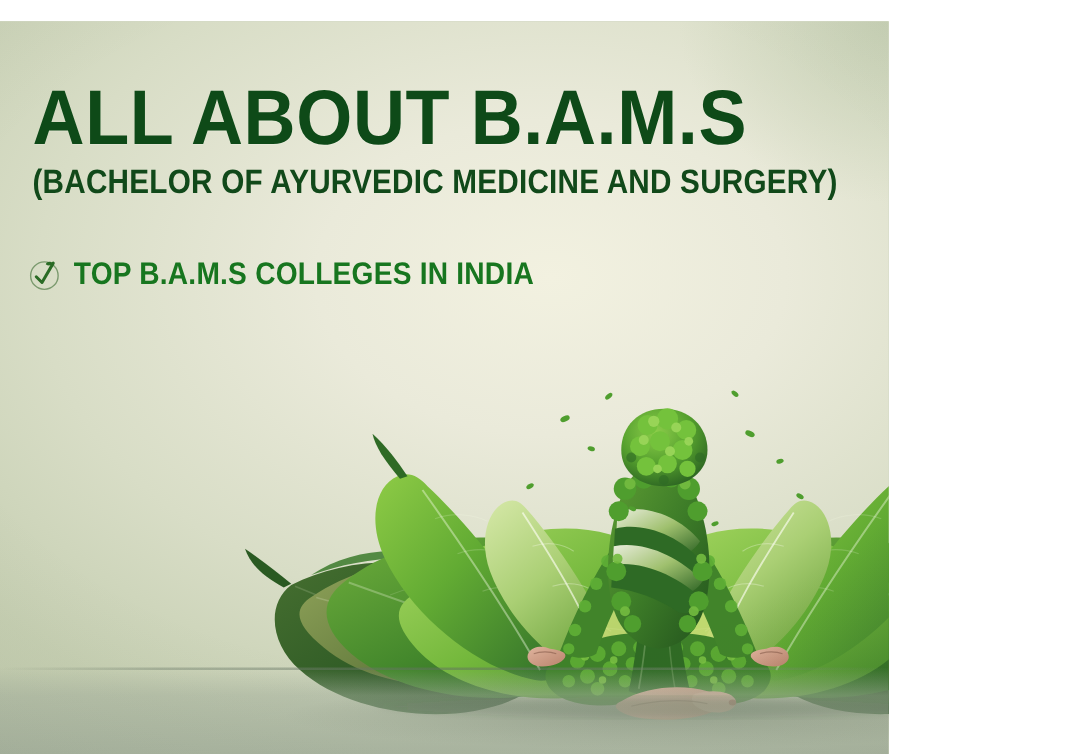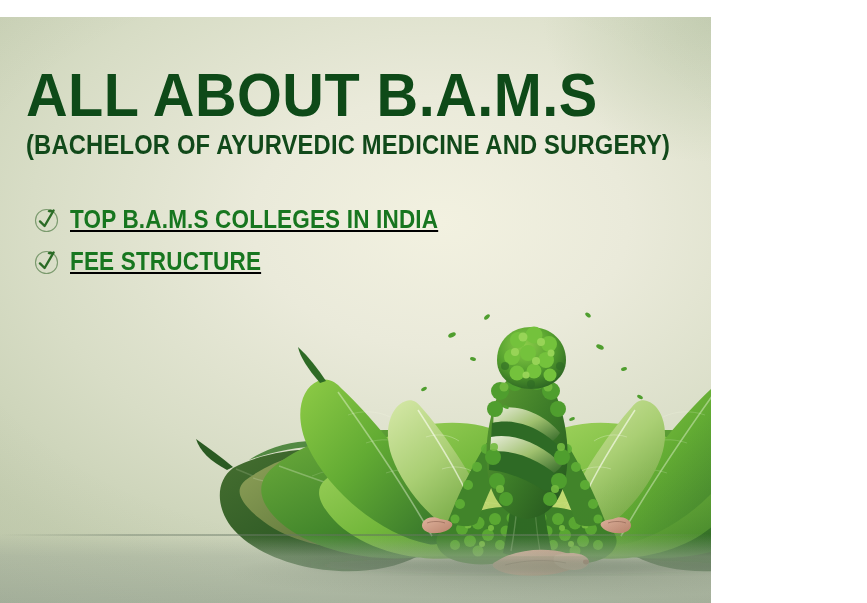--- a/index.html
+++ b/index.html
@@ -77,26 +77,25 @@
     letter-spacing: 0.2px;
     color: #11491a;
     transform: scaleX(0.88);
     transform-origin: left center;
     white-space: nowrap;
   }
 
   
   .bullets {
     position: absolute;
-    left: 31px;
+    left: 20px;
     top: 181px;
     list-style: none;
     margin: 0;
     padding: 0;
-    text-decoration: underline;
   }
   .bullet-row {
     display: flex;
     align-items: center;
     height: 42px;
   }
   .bullet-icon {
     width: 30px;
     height: 30px;
     flex: 0 0 30px;
@@ -462,25 +461,15 @@
     <li class="bullet-row">
       <span class="bullet-icon">
         <svg viewBox="0 0 30 30" width="30" height="30" xmlns="http://www.w3.org/2000/svg">
           <circle cx="15.5" cy="16.5" r="11" fill="none" stroke="#7b9a6e" stroke-width="1.1"></circle>
           <path d="M9 17.4 L13.6 22 L22.6 6.5" fill="none" stroke="#2a6b25" stroke-width="2.4" stroke-linecap="round" stroke-linejoin="round"></path>
           <path d="M22.4 6.6 C19.8 4.6 17.2 5.6 16.6 7.4 C18.4 9 21.2 8.6 22.4 6.6 Z" fill="#2a6b25"></path>
         </svg>
       </span>
       <span class="bullet-label">TOP B.A.M.S COLLEGES IN INDIA</span>
     </li>
-    <li class="bullet-row">
-      <span class="bullet-icon">
-        <svg viewBox="0 0 30 30" width="30" height="30" xmlns="http://www.w3.org/2000/svg">
-          <circle cx="15.5" cy="16.5" r="11" fill="none" stroke="#7b9a6e" stroke-width="1.1"></circle>
-          <path d="M9 17.4 L13.6 22 L22.6 6.5" fill="none" stroke="#2a6b25" stroke-width="2.4" stroke-linecap="round" stroke-linejoin="round"></path>
-          <path d="M22.4 6.6 C19.8 4.6 17.2 5.6 16.6 7.4 C18.4 9 21.2 8.6 22.4 6.6 Z" fill="#2a6b25"></path>
-        </svg>
-      </span>
-      <span class="bullet-label">FEE STRUCTURE</span>
-    </li>
   </ul>
 
 </div>
 
 </body></html>

